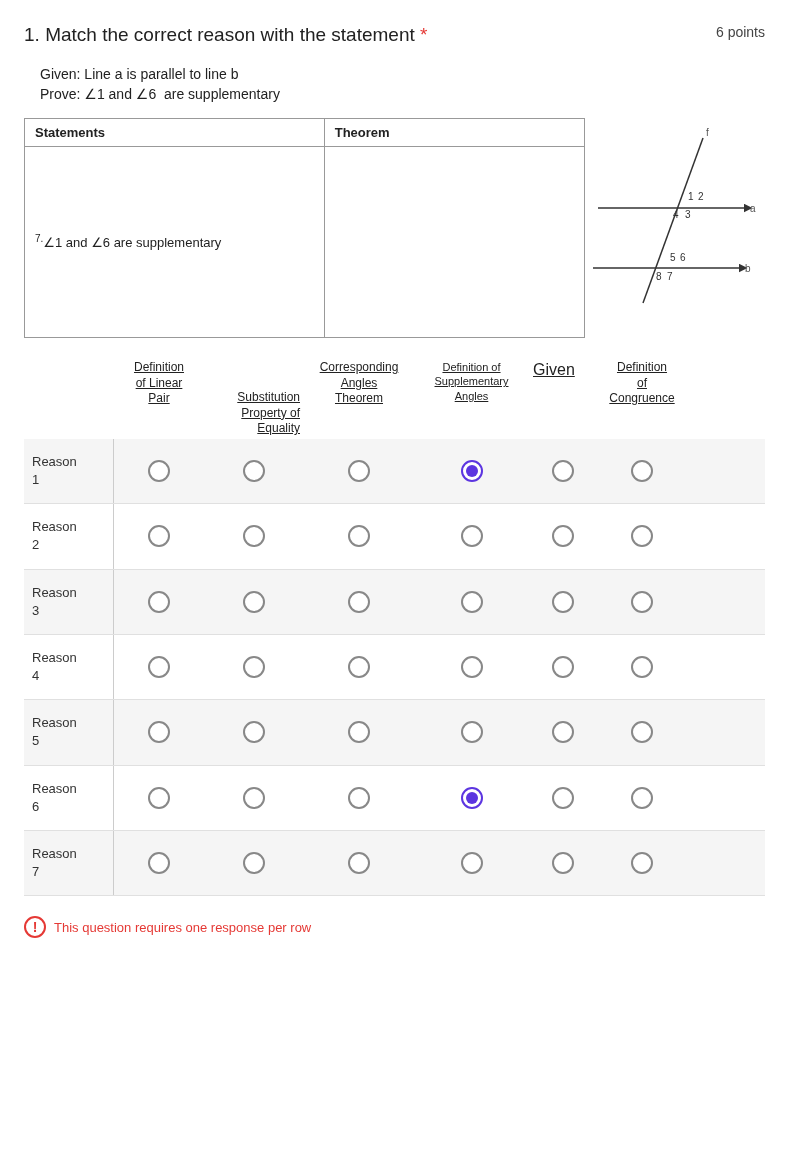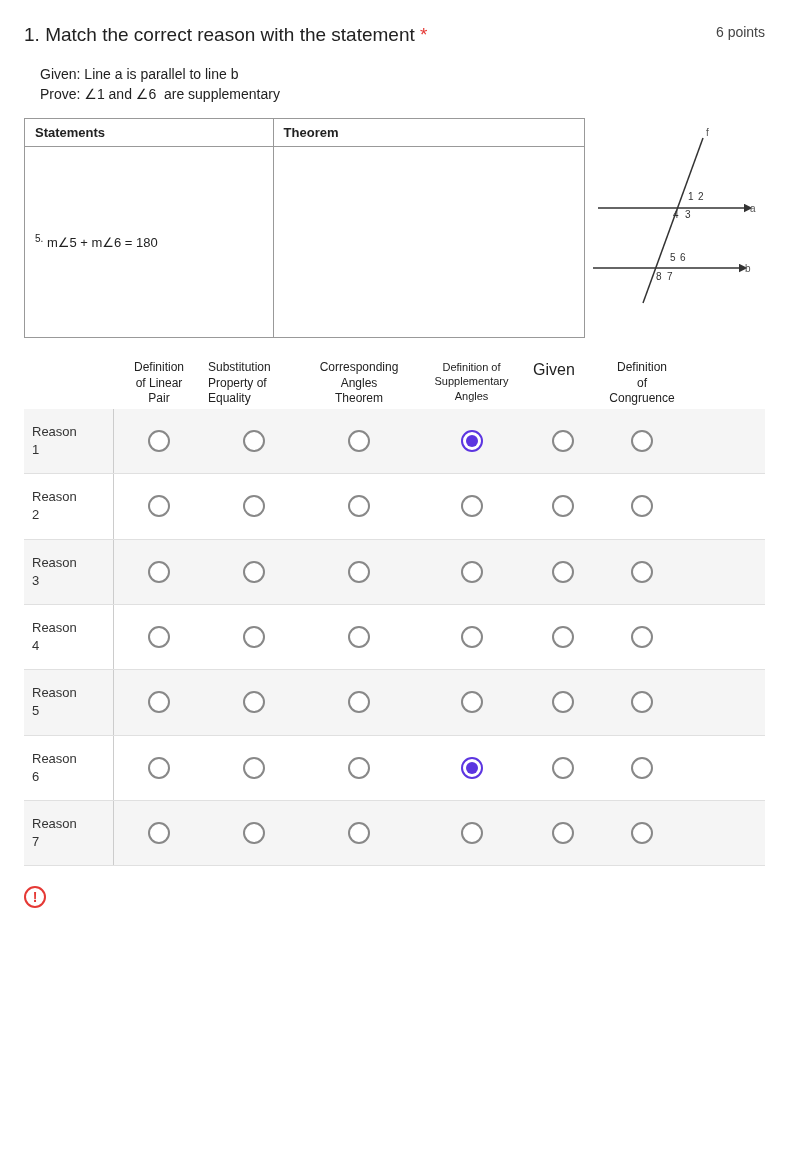--- a/index.html
+++ b/index.html
@@ -148,21 +148,21 @@
 <div class="content-area">
   <table class="proof-table">
     <thead>
       <tr>
         <th>Statements</th>
         <th>Theorem</th>
       </tr>
     </thead>
     <tbody>
       <tr>
-        <td><sup>5.</sup> m∠5 + m∠6 = 180</td>
+        <td><sup>7.</sup>∠1 and ∠6  are supplementary</td>
         <td></td>
       </tr>
     </tbody>
   </table>
 
   <div class="diagram">
     <svg width="175" height="220" viewBox="0 0 175 220">
 
       <line x1="30" y1="90" x2="160" y2="90" stroke="#333" stroke-width="1.5" marker-end="url(#arrow)"></line>
 
@@ -192,24 +192,24 @@
 
       <text x="118" y="18" font-size="10" fill="#555">f</text>
 
       <text x="162" y="94" font-size="10" fill="#555">a</text>
 
       <text x="157" y="154" font-size="10" fill="#555">b</text>
     </svg>
   </div>
 </div>
 
-<div style="display: grid; grid-template-columns: 90px 90px 100px 110px 115px 68px 90px; margin-bottom: 0; padding-left: 0;">
+<div style="display: grid; grid-template-columns: 90px 90px 100px 110px 115px 68px 90px; margin-bottom: 0; padding-left: 0; text-decoration: underline;">
   <div style="text-align:center; font-size:12px; line-height:1.3; padding:2px 4px;"></div>
   <div style="text-align:center; font-size:12px; line-height:1.3; padding:2px 4px;">Definition<br>of Linear<br>Pair</div>
-  <div style="text-align:left; font-size:12px; line-height:1.3; padding:2px 4px;">Substitution<br>Property of<br>Equality</div>
+  <div style="text-align:right; font-size:12px; line-height:1.3; padding:2px 4px;margin-top:30px;">Substitution<br>Property of<br>Equality</div>
   <div style="text-align:center; font-size:12px; line-height:1.3; padding:2px 4px;">Corresponding<br>Angles<br>Theorem</div>
   <div style="text-align:center; font-size:11px; line-height:1.3; padding:2px 4px;">Definition of<br>Supplementary<br>Angles</div>
   <div style="text-align:left; font-size:16px; line-height:1.3; padding:2px 4px;">Given</div>
   <div style="text-align:center; font-size:12px; line-height:1.3; padding:2px 4px;">Definition<br>of<br>Congruence</div>
 </div>
 
 <div id="answer-grid">
     <div style="display: grid; grid-template-columns: 90px 90px 100px 110px 115px 68px 90px; align-items: center; border-bottom: 1px solid rgb(224, 224, 224); background: rgb(245, 245, 245);">
       <div style="padding: 14px 8px; font-size: 13px; font-weight: 500; color: rgb(51, 51, 51); line-height: 1.4; border-right: 1px solid rgb(204, 204, 204); white-space: pre-line;">Reason
 1</div>
@@ -361,13 +361,14 @@
         <input type="radio" name="reason_6" value="given" style="width: 22px; height: 22px; cursor: pointer; accent-color: rgb(92, 53, 224);">
       </div>
       <div style="display: flex; align-items: center; justify-content: center; padding: 14px 0px;">
         <input type="radio" name="reason_6" value="def_cong" style="width: 22px; height: 22px; cursor: pointer; accent-color: rgb(92, 53, 224);">
       </div>
     </div>
   </div>
 
 <div class="error-row">
   <div class="error-icon">!</div>
+  <span>This question requires one response per row</span>
 </div>
 
 </body></html>

